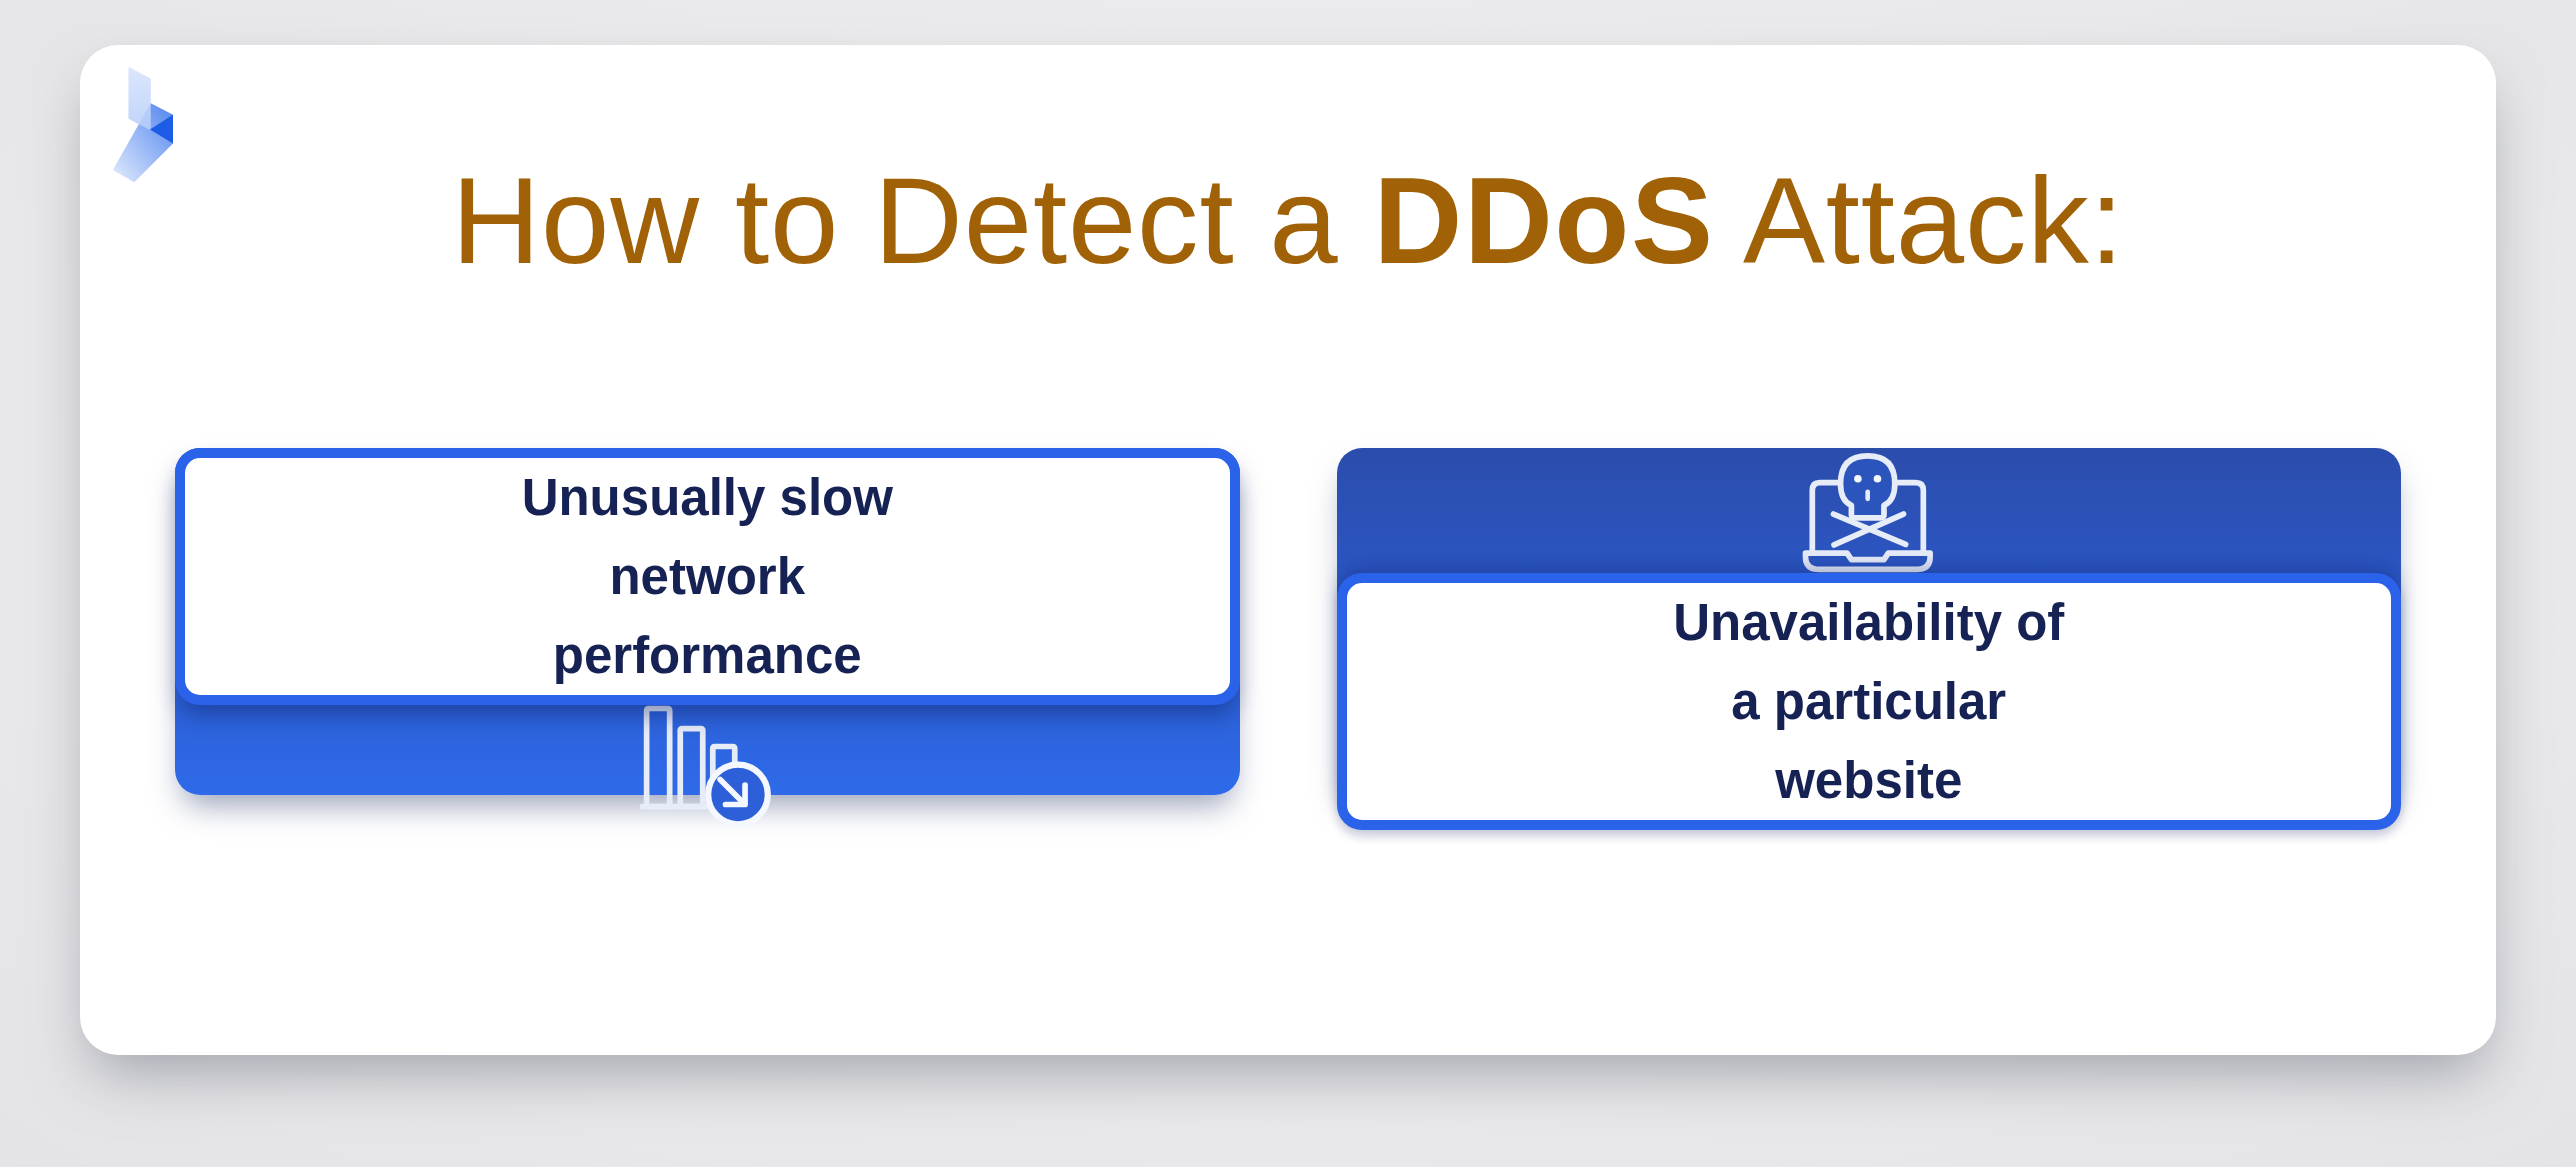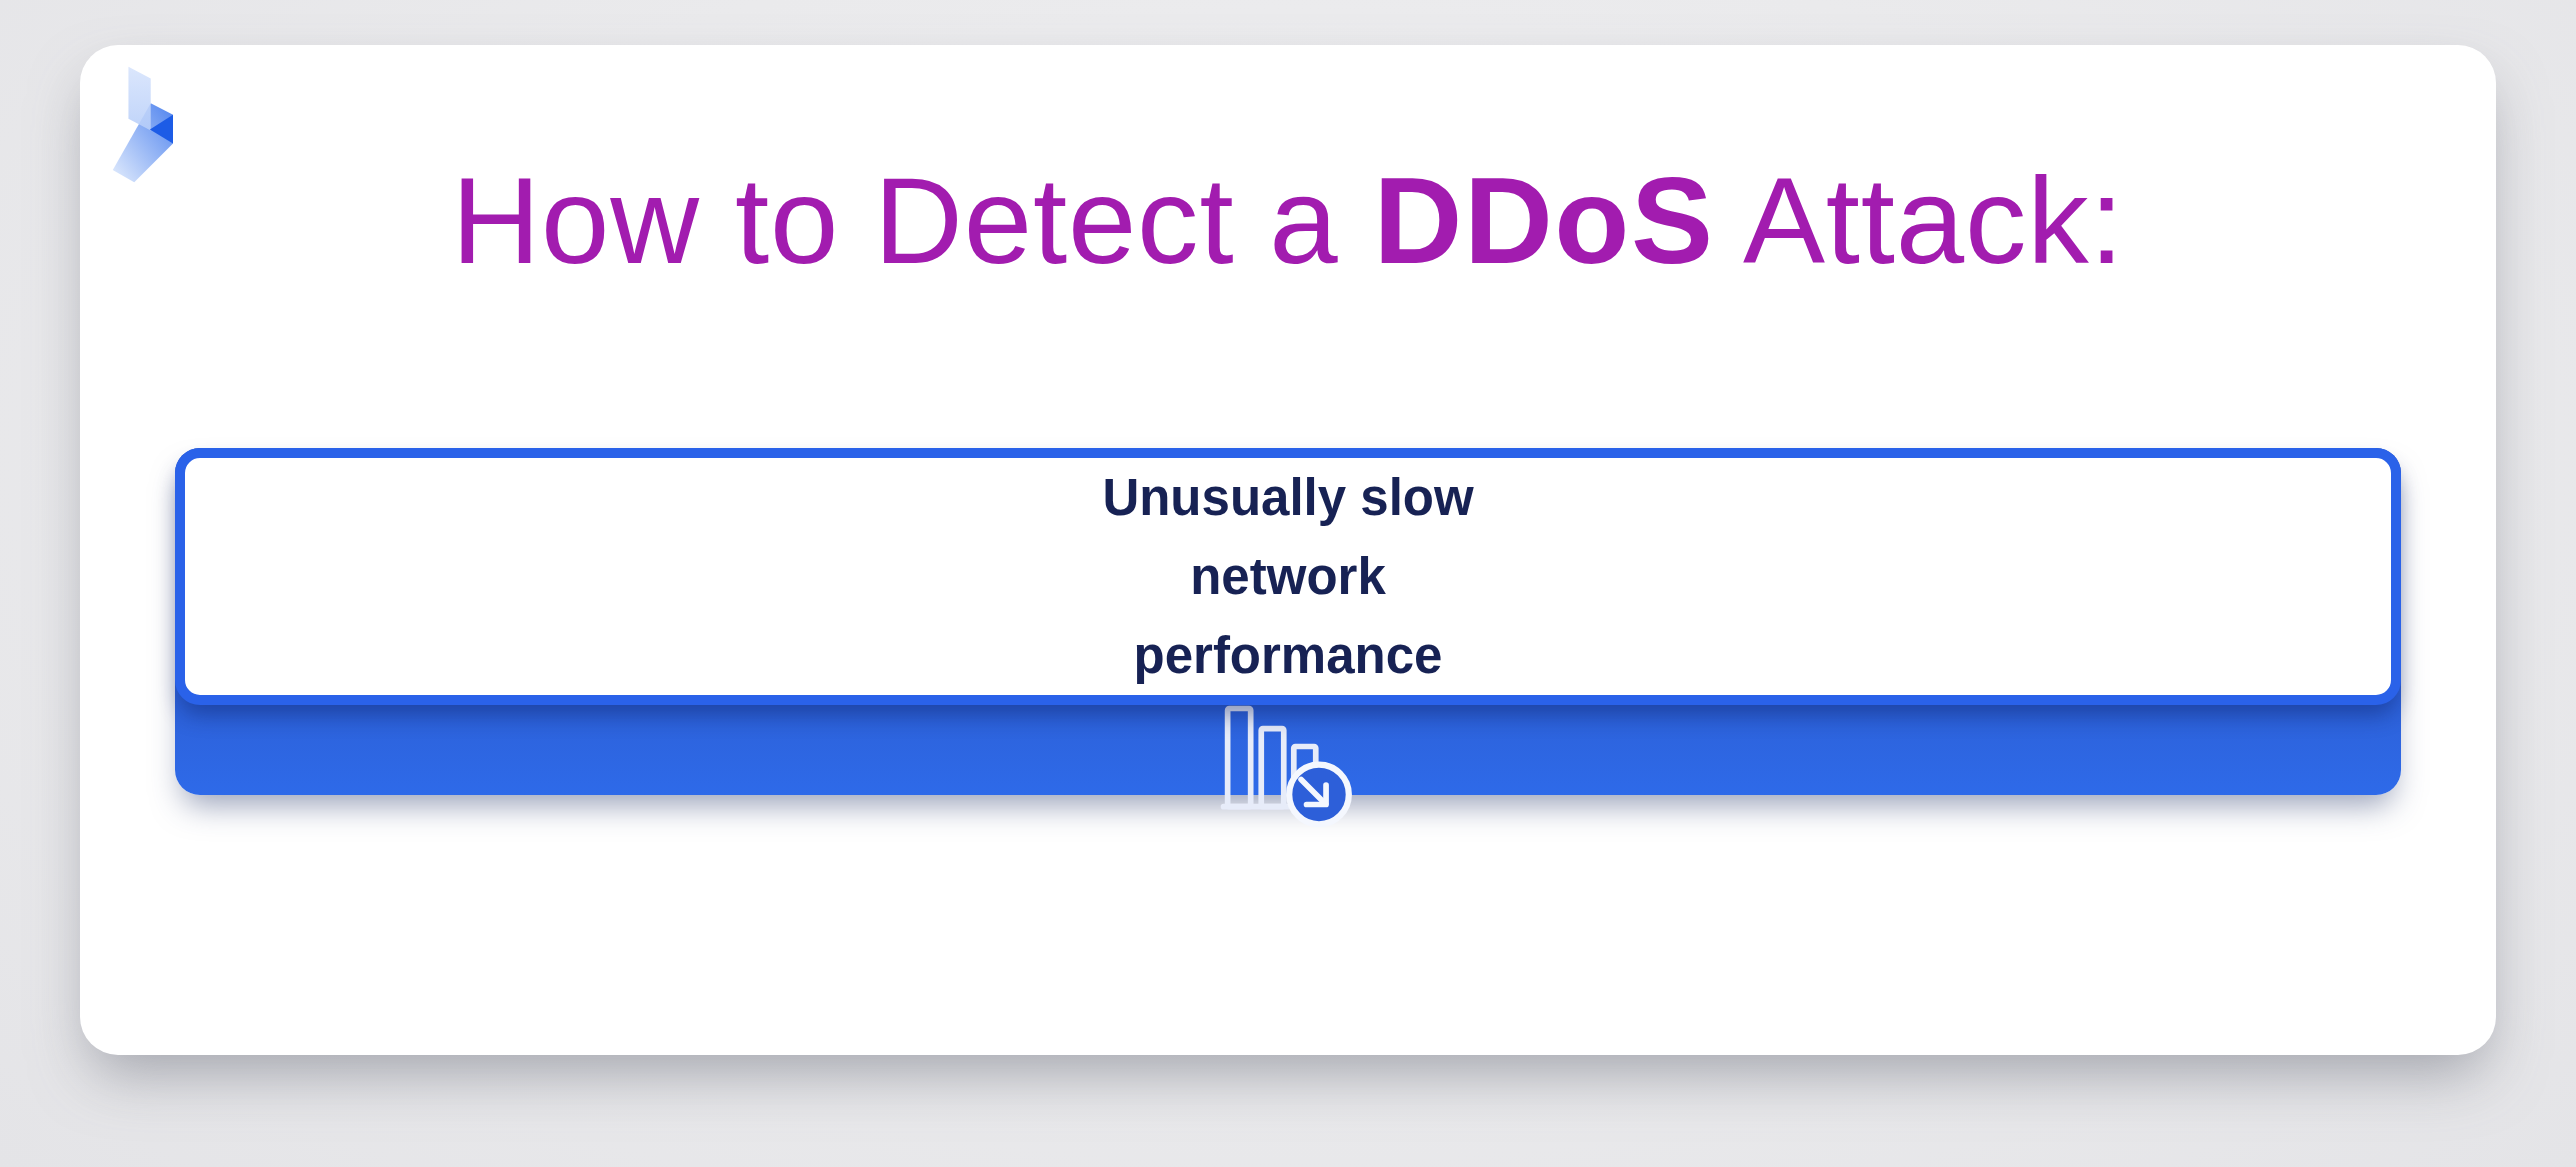--- a/index.html
+++ b/index.html
@@ -25,21 +25,21 @@
   }
   .title {
     position: absolute;
     left: 0; right: 0; top: 105px;
     margin: 0;
     text-align: center;
     font-size: 123px;
     line-height: 1.15;
     font-weight: 400;
     letter-spacing: 0.8px;
-    color: #a21caf;
+    color: #a16207;
   }
   .title b { font-weight: 700; letter-spacing: 1.6px; }
   .cards {
     position: absolute;
     left: 95px; top: 403px;
     width: 2226px; height: 347px;
     display: flex;
     gap: 97px;
   }
   .card {
@@ -135,18 +135,38 @@
           <rect class="icon-stroke" x="227" y="122" width="83" height="288" rx="6"></rect>
           <rect class="icon-stroke" x="347" y="188" width="81" height="222" rx="6"></rect>
           <line class="icon-stroke" x1="88" y1="410" x2="470" y2="410"></line>
           <circle cx="440" cy="365" r="110" fill="#2d5fd9" stroke="#f4f7fe" stroke-width="23"></circle>
           <line class="icon-stroke icon-stroke--bright" x1="374" y1="310" x2="464" y2="400"></line>
           <path class="icon-stroke icon-stroke--bright" d="M466,330 L466,402 L394,402"></path>
         </svg>
       </div>
     </div>
 
+    <div class="card card--text-bottom">
+      <div class="iconzone">
+        <svg width="133" height="125" viewBox="150 45 490 460">
+          <path class="icon-stroke" d="M288,172 H216 Q188,172 188,200 V430"></path>
+          <path class="icon-stroke" d="M497,172 H569 Q597,172 597,200 V430"></path>
+          <line class="icon-stroke" x1="266" y1="288" x2="532" y2="400"></line>
+          <line class="icon-stroke" x1="524" y1="288" x2="268" y2="402"></line>
+          <path d="M332,292 V256 Q292,238 292,176 Q292,74 392,74 Q492,74 492,176 Q492,238 452,256 V292 Q452,302 440,302 H344 Q332,302 332,292 Z" fill="#2c54bd" stroke="#e7ecf9" stroke-width="21" stroke-linejoin="round"></path>
+          <circle class="icon-fill" cx="356" cy="158" r="14"></circle>
+          <circle class="icon-fill" cx="428" cy="158" r="14"></circle>
+          <line x1="392" y1="206" x2="392" y2="232" stroke="#e7ecf9" stroke-width="17" stroke-linecap="round"></line>
+          <path class="icon-stroke" d="M163,432 H316 L332,456 H452 L468,432 H622 V446 Q622,492 570,492 H215 Q163,492 163,446 Z"></path>
+        </svg>
+      </div>
+      <div class="panel">
+        <p>Unavailability of
+a particular
+website</p>
+      </div>
+    </div>
 
 
 
   </div>
 </div>
 
 
 </body></html>

